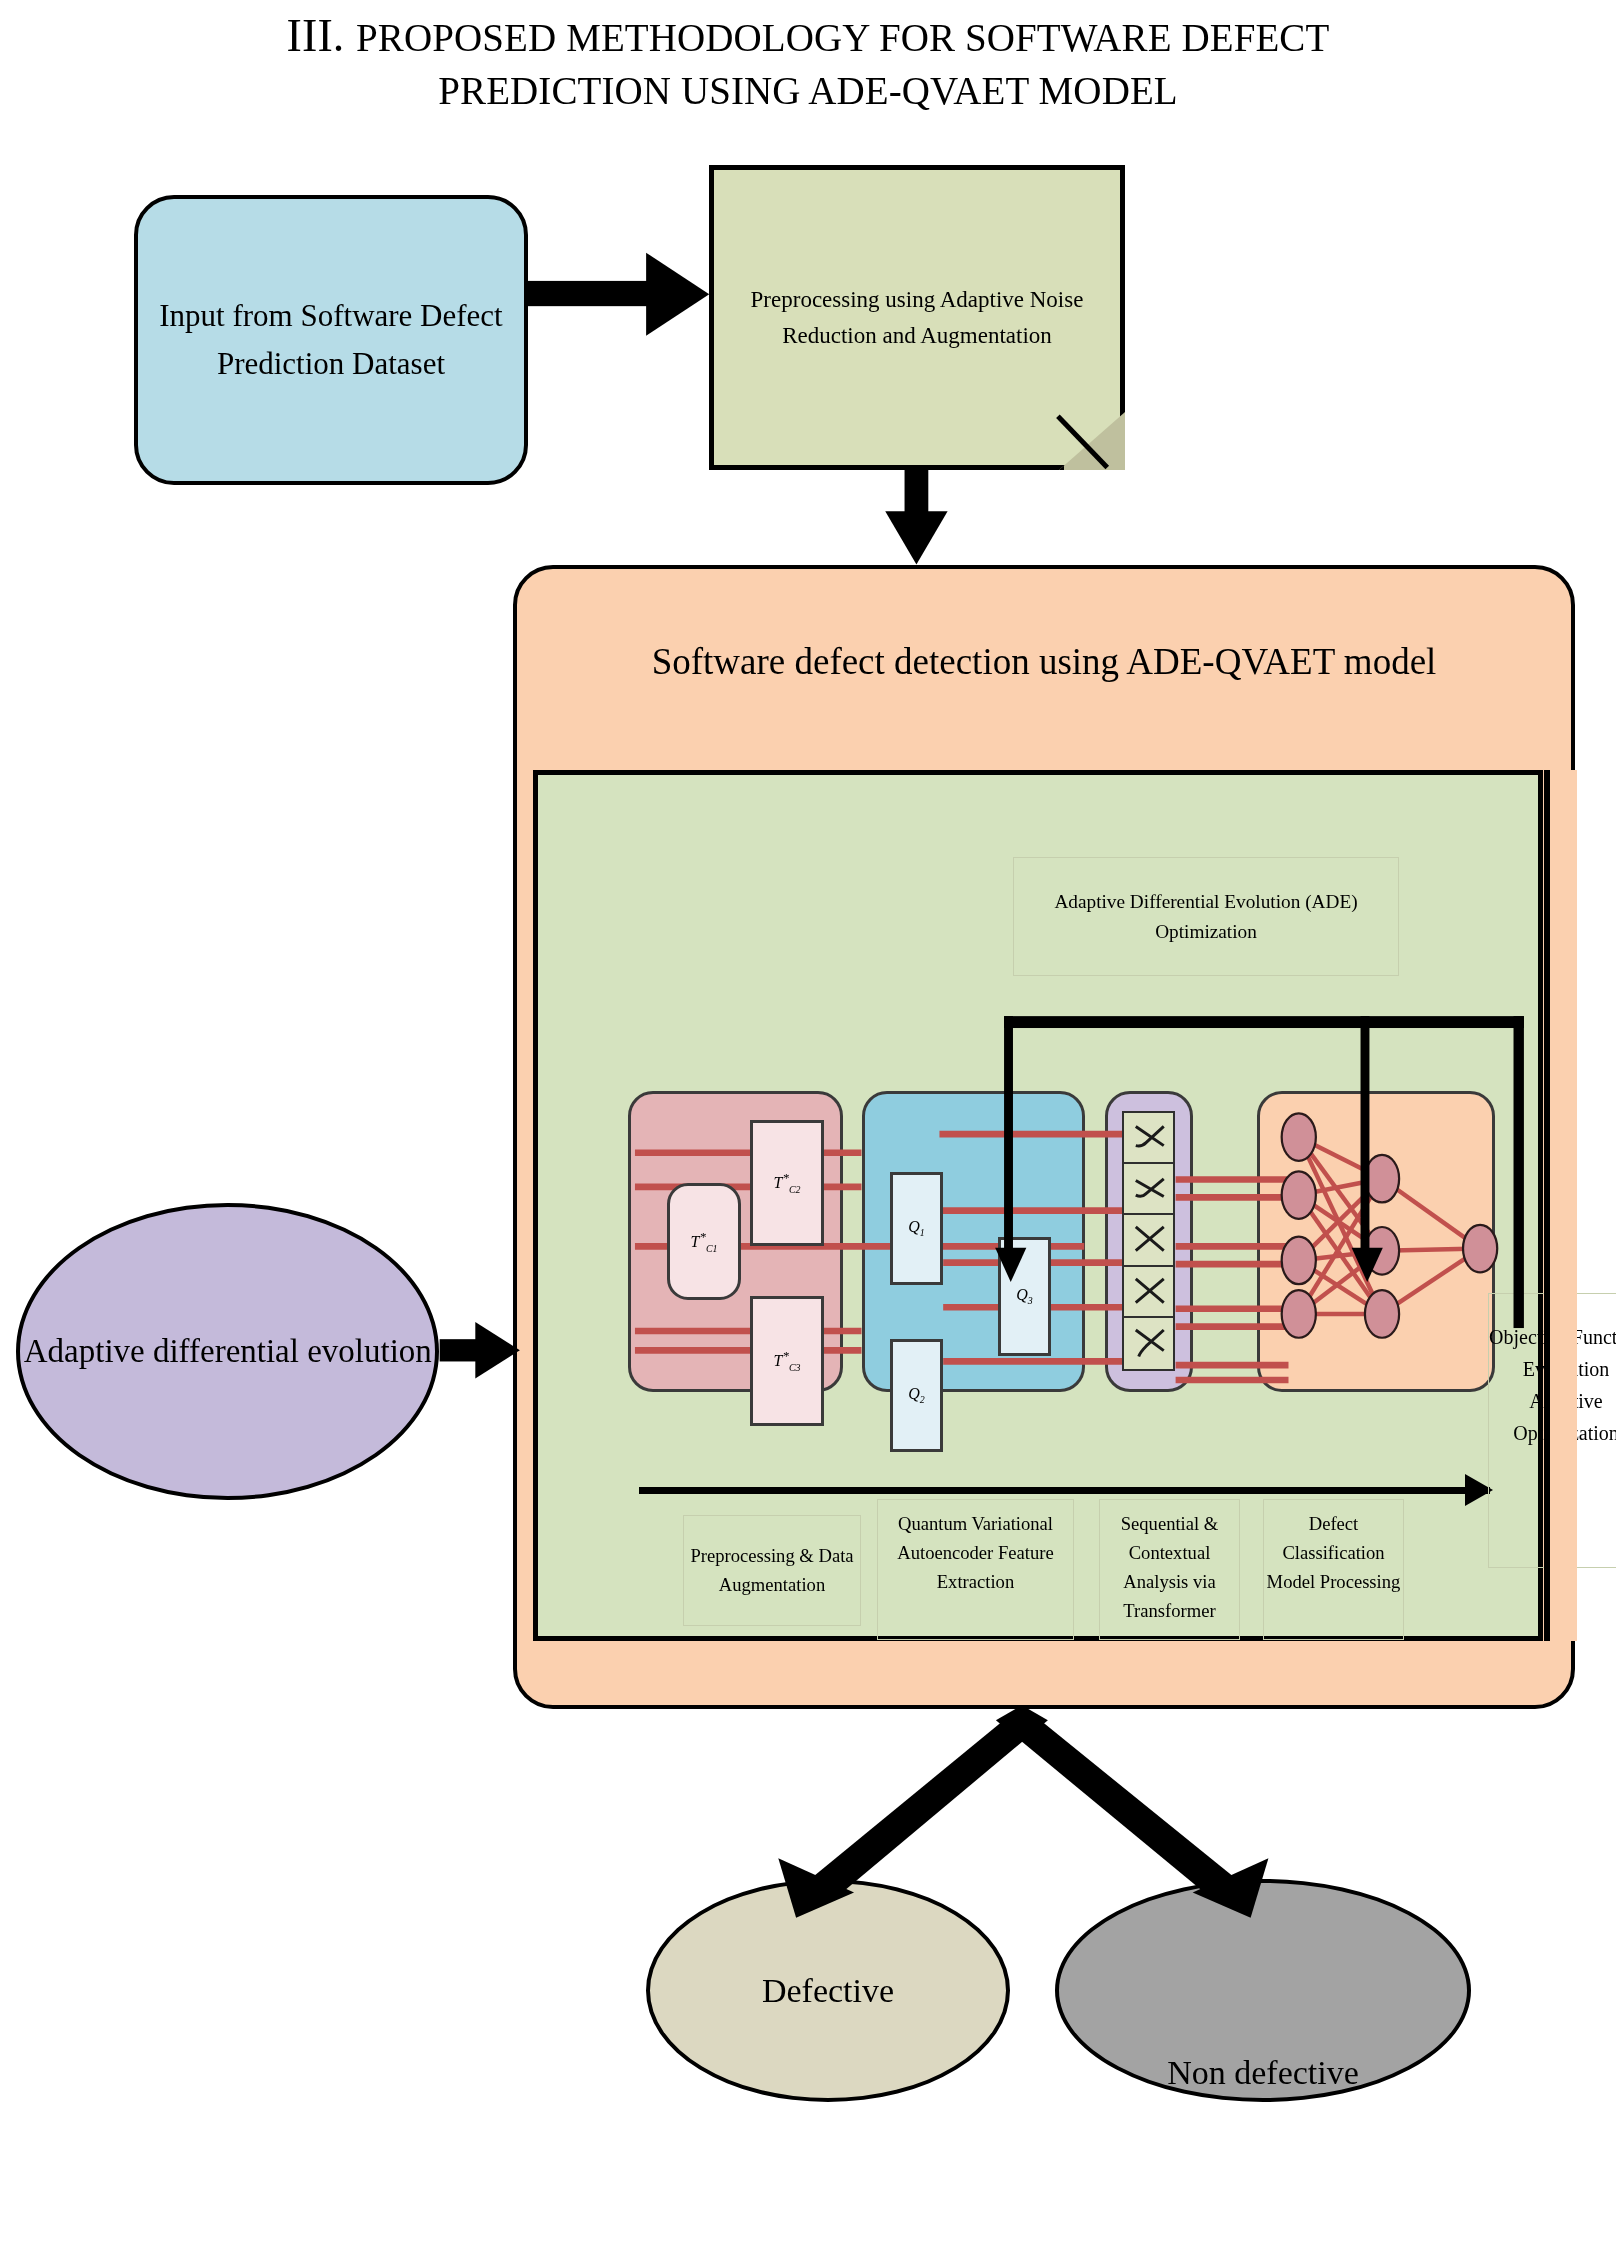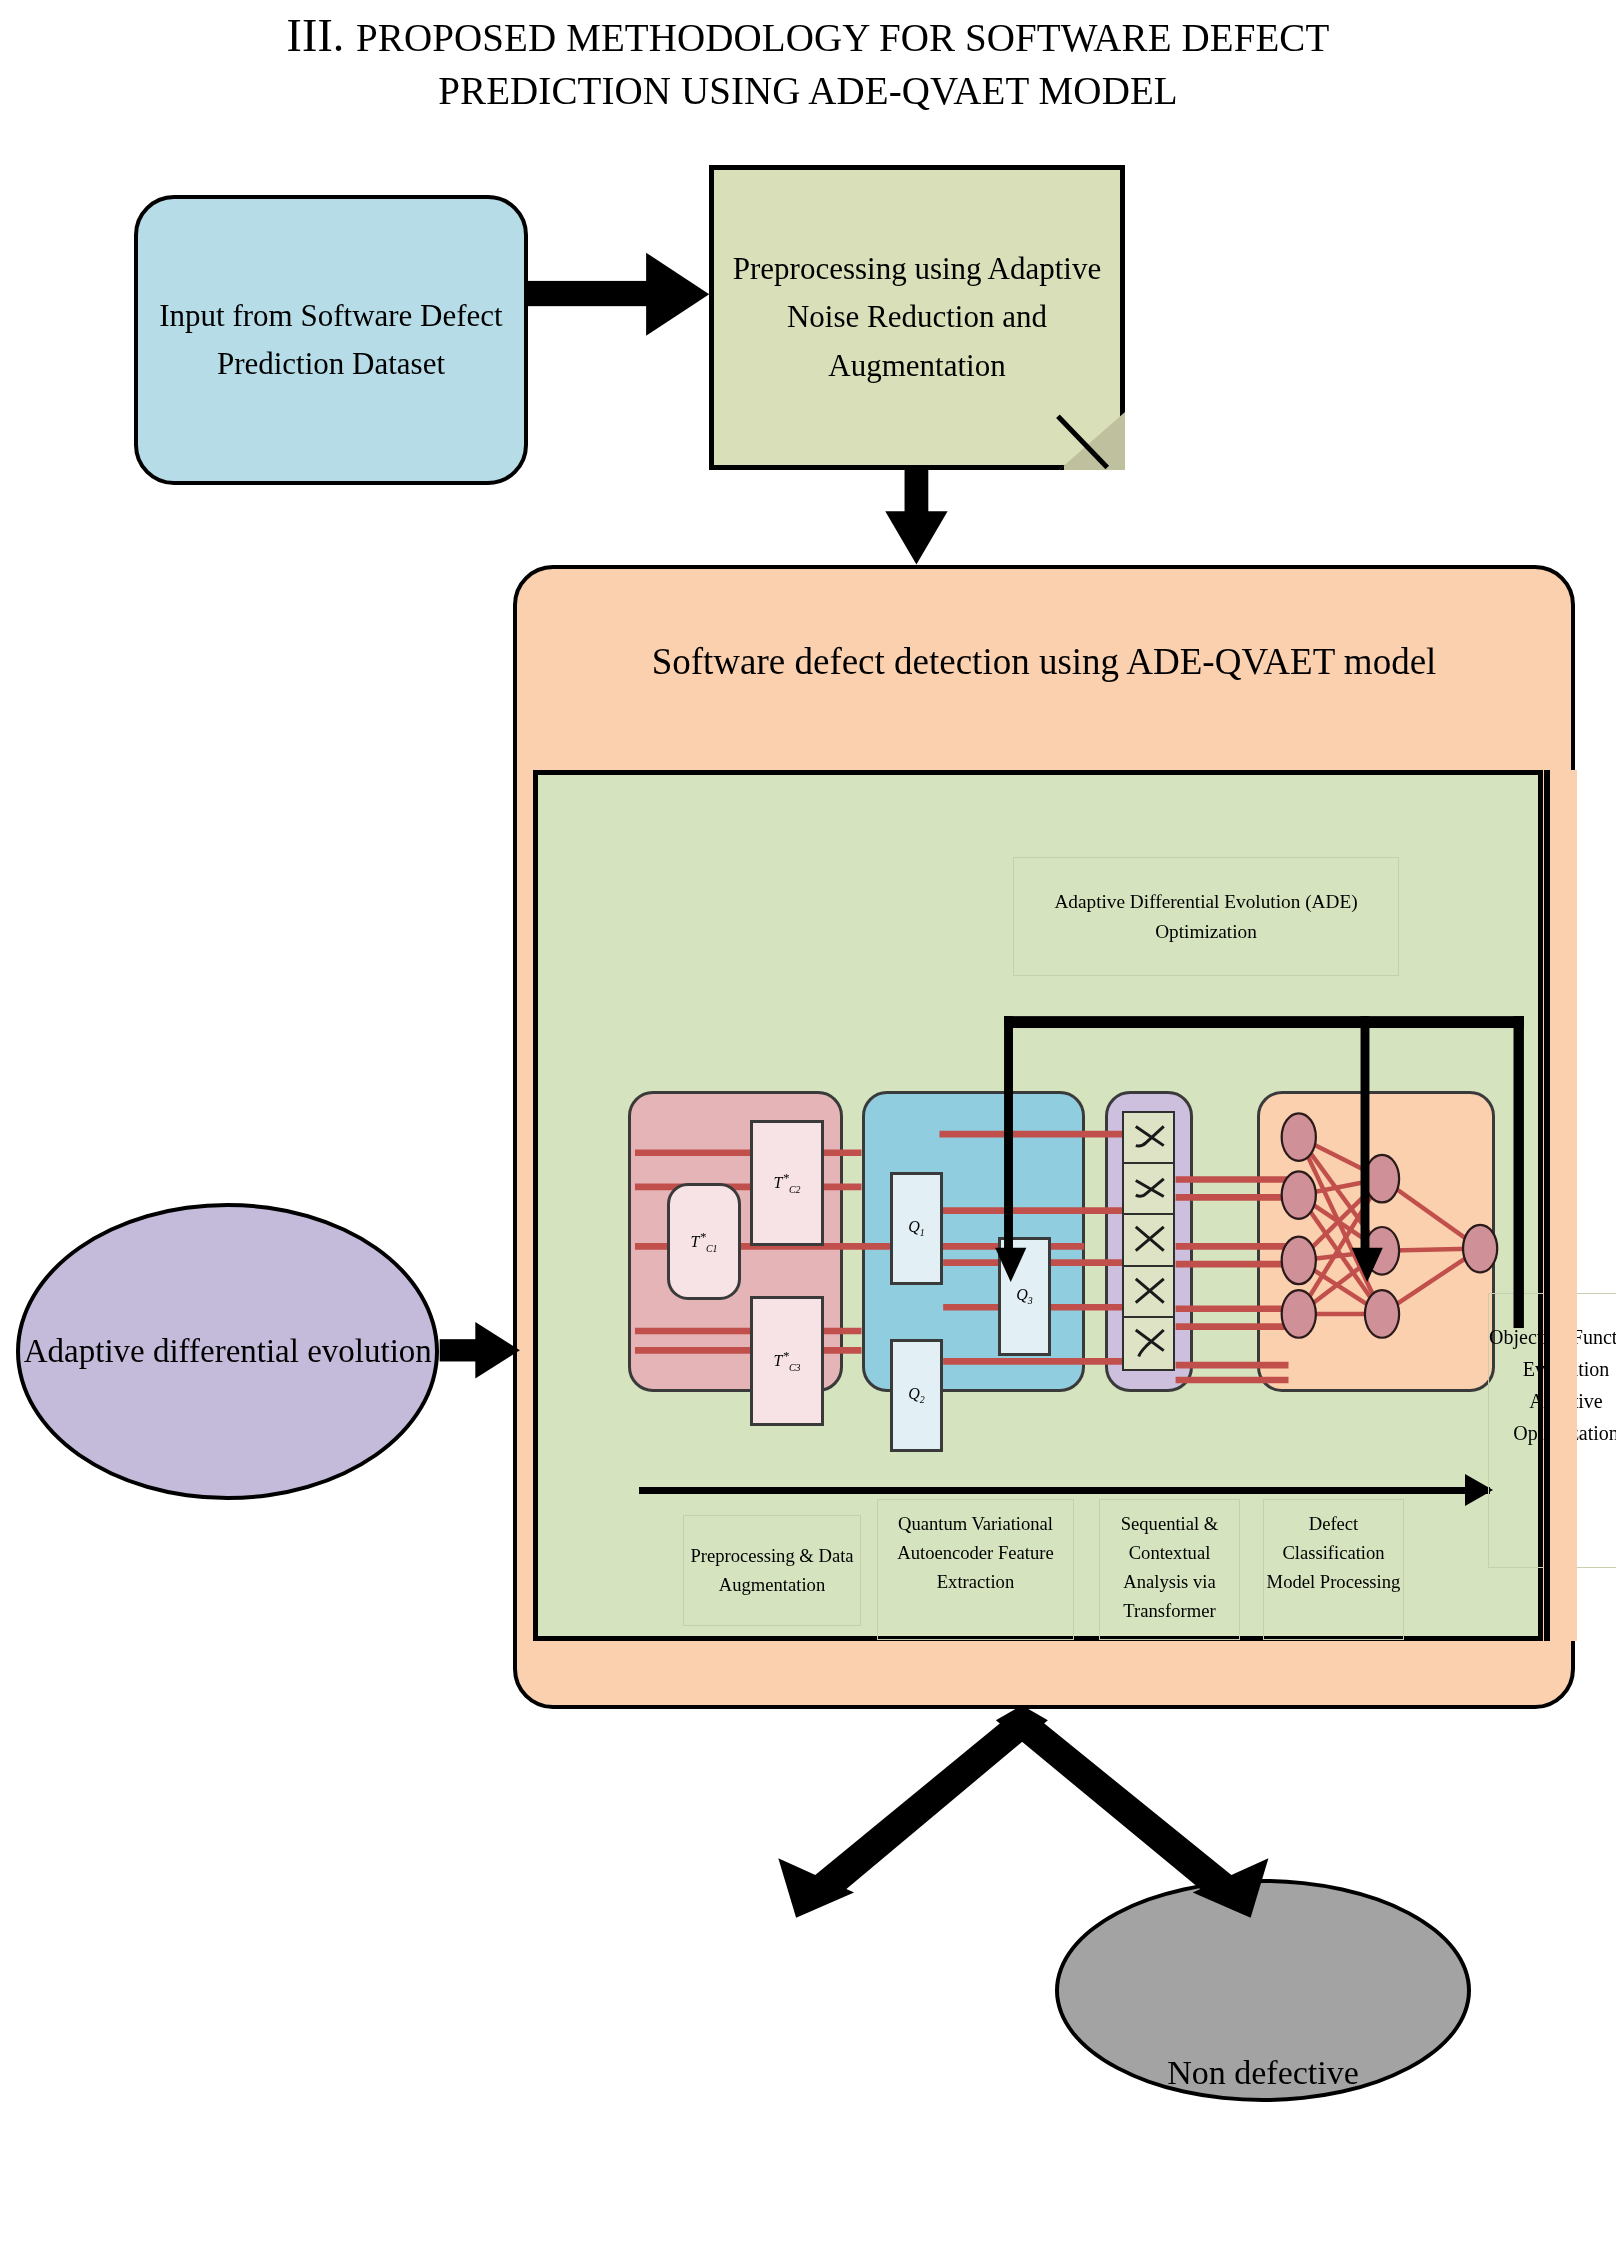--- a/index.html
+++ b/index.html
@@ -35,21 +35,21 @@
       clip-path:polygon(0 0,100% 0,100% 82%,86% 100%,0 100%);
   }
   .note-fold{position:absolute;right:0;bottom:0;width:61px;height:58px;
       background:#bfc09e;
       clip-path:polygon(100% 0,0 100%,100% 100%);
       border-left:5.2px solid #000;
   }
   .note-fold-line{position:absolute;right:-1.5px;bottom:52px;width:71px;height:5.2px;
       background:#000;transform:rotate(46deg);transform-origin:left bottom;}
   .note-text{position:absolute;inset:0;display:flex;align-items:center;
-      justify-content:center;font-size:31px;line-height:1.55;text-align:center;}
+      justify-content:center;font-size:23px;line-height:1.55;text-align:center;}
 
   
   .main-box{left:513px;top:565px;width:1062px;height:1144px;
             background:#fbd0af;}
   .main-title{position:absolute;left:535px;top:635px;width:1018px;text-align:center;
               font-size:37px;line-height:1.45;}
 
   
   .inner-panel{position:absolute;left:533px;top:770px;width:1010px;height:871px;
                background:#d5e3bf;border:5.2px solid #000;box-sizing:border-box;}
@@ -281,20 +281,23 @@
     <span>Objective Function Evaluation  Adaptive Optimization</span>
   </div>
 
   <div class="clip-right"></div>
   <div class="clip-right2"></div>
 
   <div class="node ell t-ade">
     <span>Adaptive differential evolution</span>
   </div>
 
+  <div class="node ell t-def">
+    <span>Defective</span>
+  </div>
   <div class="node ell t-nondef">
     <span>Non defective</span>
   </div>
 
   <svg class="arrow-svg" viewBox="0 0 2176 3044" width="1616" height="2261">
 
     <g>
       <rect x="706" y="378" width="185" height="34" fill="#000"></rect>
       <polygon points="870,340 955,396 870,452" fill="#000"></polygon>
     </g>

